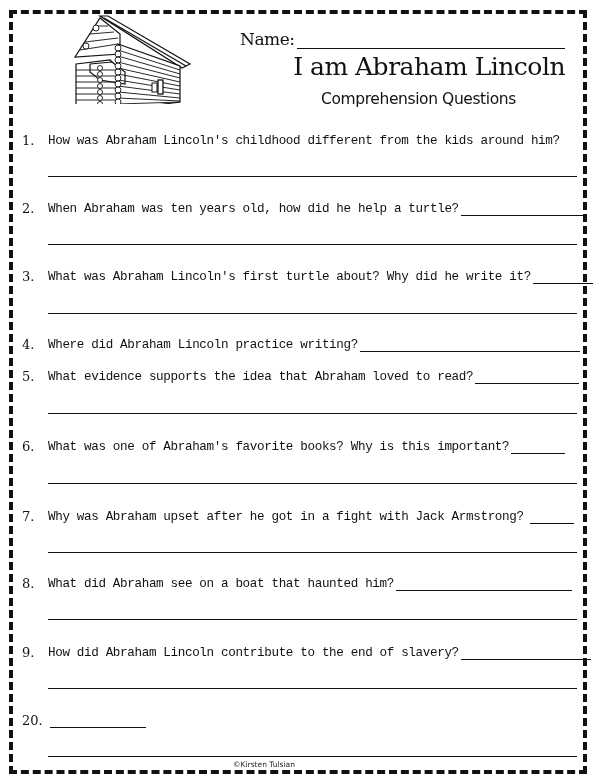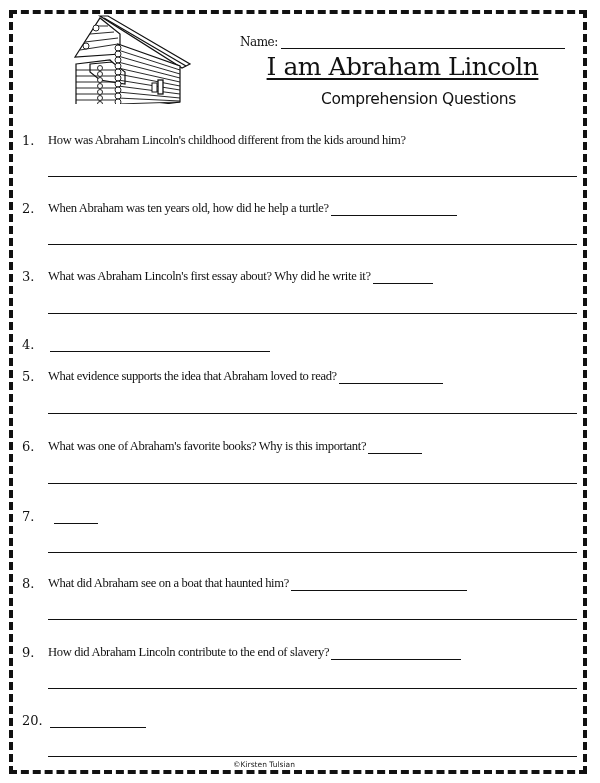--- a/index.html
+++ b/index.html
@@ -3,29 +3,29 @@
 <meta charset="utf-8">
 <style>
   html, body { margin:0; padding:0; background:#ffffff; }
   body { width:600px; height:783px; position:relative; overflow:hidden; font-family:"DejaVu Serif", serif; color:#111; }
   .frame {
     position:absolute; left:9px; top:10px; width:578px; height:764px;
     border:4px dashed #111; box-sizing:border-box;
   }
   .cabin { position:absolute; left:70px; top:14px; width:125px; height:90px; }
   .name-row { position:absolute; left:240px; top:27px; width:325px; height:22px; display:flex; align-items:flex-end; }
-  .name-label { font-family:"DejaVu Serif", serif; font-size:12px; letter-spacing:-0.5px; }
+  .name-label { font-family:"DejaVu Serif", serif; font-size:17px; letter-spacing:-0.5px; }
   .name-line { flex:1; border-bottom:1.5px solid #111; margin-left:3px; height:16px; }
-  .title { position:absolute; left:240px; top:52px; width:325px; text-align:center;
-    font-family:"DejaVu Serif", serif; font-size:25px; letter-spacing:-0.5px; text-decoration:underline; text-decoration-thickness:1.5px; text-underline-offset:3px; }
+  .title { position:absolute; left:240px; top:52px; width:325px; text-align:right;
+    font-family:"DejaVu Serif", serif; font-size:25px; letter-spacing:-0.5px; text-decoration-thickness:1.5px; text-underline-offset:3px; }
   .subtitle { position:absolute; left:256px; top:90px; width:325px; text-align:center;
     font-family:"DejaVu Sans", sans-serif; font-size:15.5px; letter-spacing:-0.4px; }
   .q-row { position:absolute; left:22px; display:flex; align-items:flex-end; height:18px; }
   .q-num { width:26px; font-size:13px; font-family:"DejaVu Serif", serif; }
-  .q-text { font-size:12.6px; font-family:Liberation Serif, serif; letter-spacing:-0.35px; white-space:nowrap; }
+  .q-text { font-size:12.6px; font-family:Liberation Mono, monospace; letter-spacing:-0.35px; white-space:nowrap; }
   .q-inline-line { border-bottom:1.2px solid #111; height:12px; margin-left:2px; }
   .ans-line { position:absolute; left:48px; width:529px; border-bottom:1.2px solid #111; }
   .footer { position:absolute; left:0; width:528px; top:760px; text-align:center;
     font-family:"DejaVu Sans", sans-serif; font-size:7.5px; color:#222; }
 </style>
 </head>
 <body>
 
 <div class="frame"></div>
 
@@ -110,46 +110,48 @@
 
 <div class="q-row" style="top:198px;">
   <span class="q-num">2.</span>
   <span class="q-text">When Abraham was ten years old, how did he help a turtle?</span>
   <span class="q-inline-line" style="width:126px;"></span>
 </div>
 <div class="ans-line" style="top:244px;"></div>
 
 <div class="q-row" style="top:266px;">
   <span class="q-num">3.</span>
-  <span class="q-text">What was Abraham Lincoln's first essay about?  Why did he write it?</span>
+  <span class="q-text">What was Abraham Lincoln's first turtle about?  Why did he write it?</span>
   <span class="q-inline-line" style="width:60px;"></span>
 </div>
 <div class="ans-line" style="top:313px;"></div>
 
 <div class="q-row" style="top:334px;">
   <span class="q-num">4.</span>
+  <span class="q-text">Where did Abraham Lincoln practice writing?</span>
   <span class="q-inline-line" style="width:220px;"></span>
 </div>
 
 <div class="q-row" style="top:366px;">
   <span class="q-num">5.</span>
   <span class="q-text">What evidence supports the idea that Abraham loved to read?</span>
   <span class="q-inline-line" style="width:104px;"></span>
 </div>
 <div class="ans-line" style="top:413px;"></div>
 
 <div class="q-row" style="top:436px;">
   <span class="q-num">6.</span>
   <span class="q-text">What was one of Abraham's favorite books?  Why is this important?</span>
   <span class="q-inline-line" style="width:54px;"></span>
 </div>
 <div class="ans-line" style="top:483px;"></div>
 
 <div class="q-row" style="top:506px;">
   <span class="q-num">7.</span>
+  <span class="q-text">Why was Abraham upset after he got in a fight with Jack Armstrong?</span>
   <span class="q-inline-line" style="width:44px; margin-left:6px;"></span>
 </div>
 <div class="ans-line" style="top:552px;"></div>
 
 <div class="q-row" style="top:573px;">
   <span class="q-num">8.</span>
   <span class="q-text">What did Abraham see on a boat that haunted him?</span>
   <span class="q-inline-line" style="width:176px;"></span>
 </div>
 <div class="ans-line" style="top:619px;"></div>

